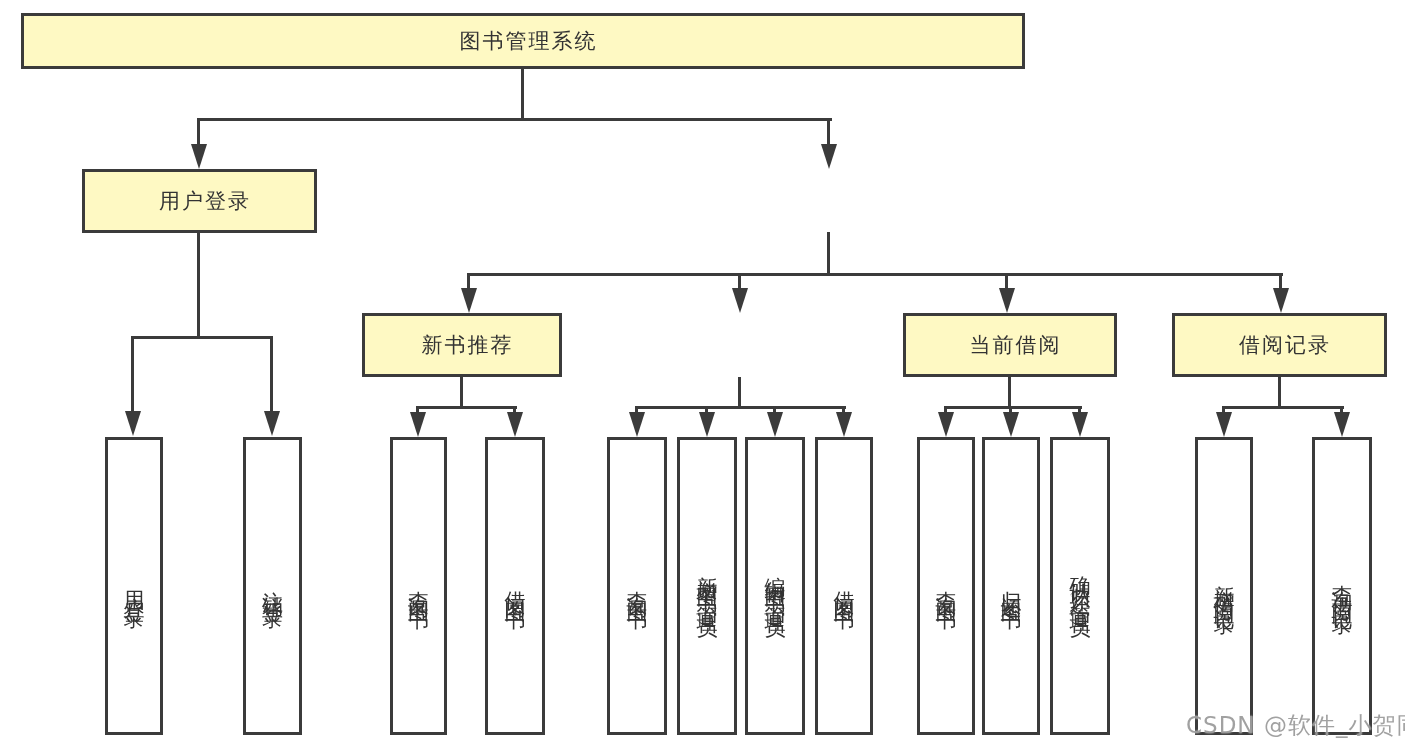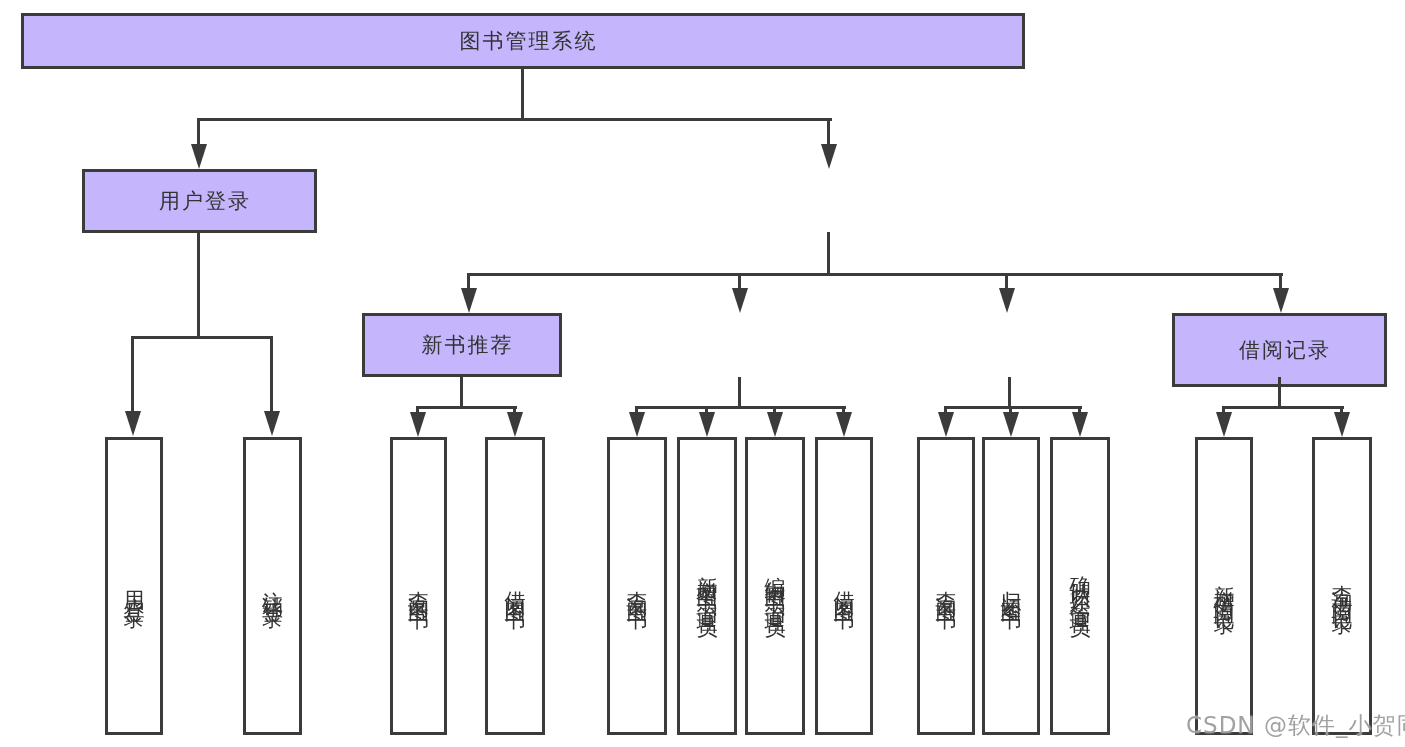--- a/index.html
+++ b/index.html
@@ -12,21 +12,21 @@
     width: 1405px;
     height: 747px;
     background: #ffffff;
     font-family: "DejaVu Sans", sans-serif;
     overflow: hidden;
   }
   .hbox {
     position: absolute;
     box-sizing: border-box;
     border: 3px solid var(--line);
-    background: #c4b5fd;
+    background: #fef9c3;
     display: flex;
     align-items: center;
     justify-content: center;
     font-size: 21px;
     letter-spacing: 2px;
     color: var(--text);
     white-space: nowrap;
     padding-left: 11px;
   }
   .vbox {
@@ -100,21 +100,24 @@
   <div class="vline" style="left:738px; top:273px; height:16px;"></div>
   <div class="ah" style="left:732px; top:288px;"></div>
   <div class="vline" style="left:1005px; top:273px; height:16px;"></div>
   <div class="ah" style="left:999px; top:288px;"></div>
   <div class="vline" style="left:1279px; top:273px; height:16px;"></div>
   <div class="ah" style="left:1273px; top:288px;"></div>
 
   <div class="hbox" style="left:362px; top:313px; width:200px; height:64px;">
     <span>新书推荐</span>
   </div>
-  <div class="hbox" style="left:1172px; top:313px; width:215px; height:74px;">
+  <div class="hbox" style="left:903px; top:313px; width:214px; height:64px;">
+    <span>当前借阅</span>
+  </div>
+  <div class="hbox" style="left:1172px; top:313px; width:215px; height:64px;">
     <span>借阅记录</span>
   </div>
 
   <div class="vline" style="left:460px; top:377px; height:30px;"></div>
   <div class="hline" style="left:416px; top:406px; width:101px;"></div>
   <div class="vline" style="left:416px; top:406px; height:7px;"></div>
   <div class="ah" style="left:410px; top:412px;"></div>
   <div class="vline" style="left:513px; top:406px; height:7px;"></div>
   <div class="ah" style="left:507px; top:412px;"></div>
 

